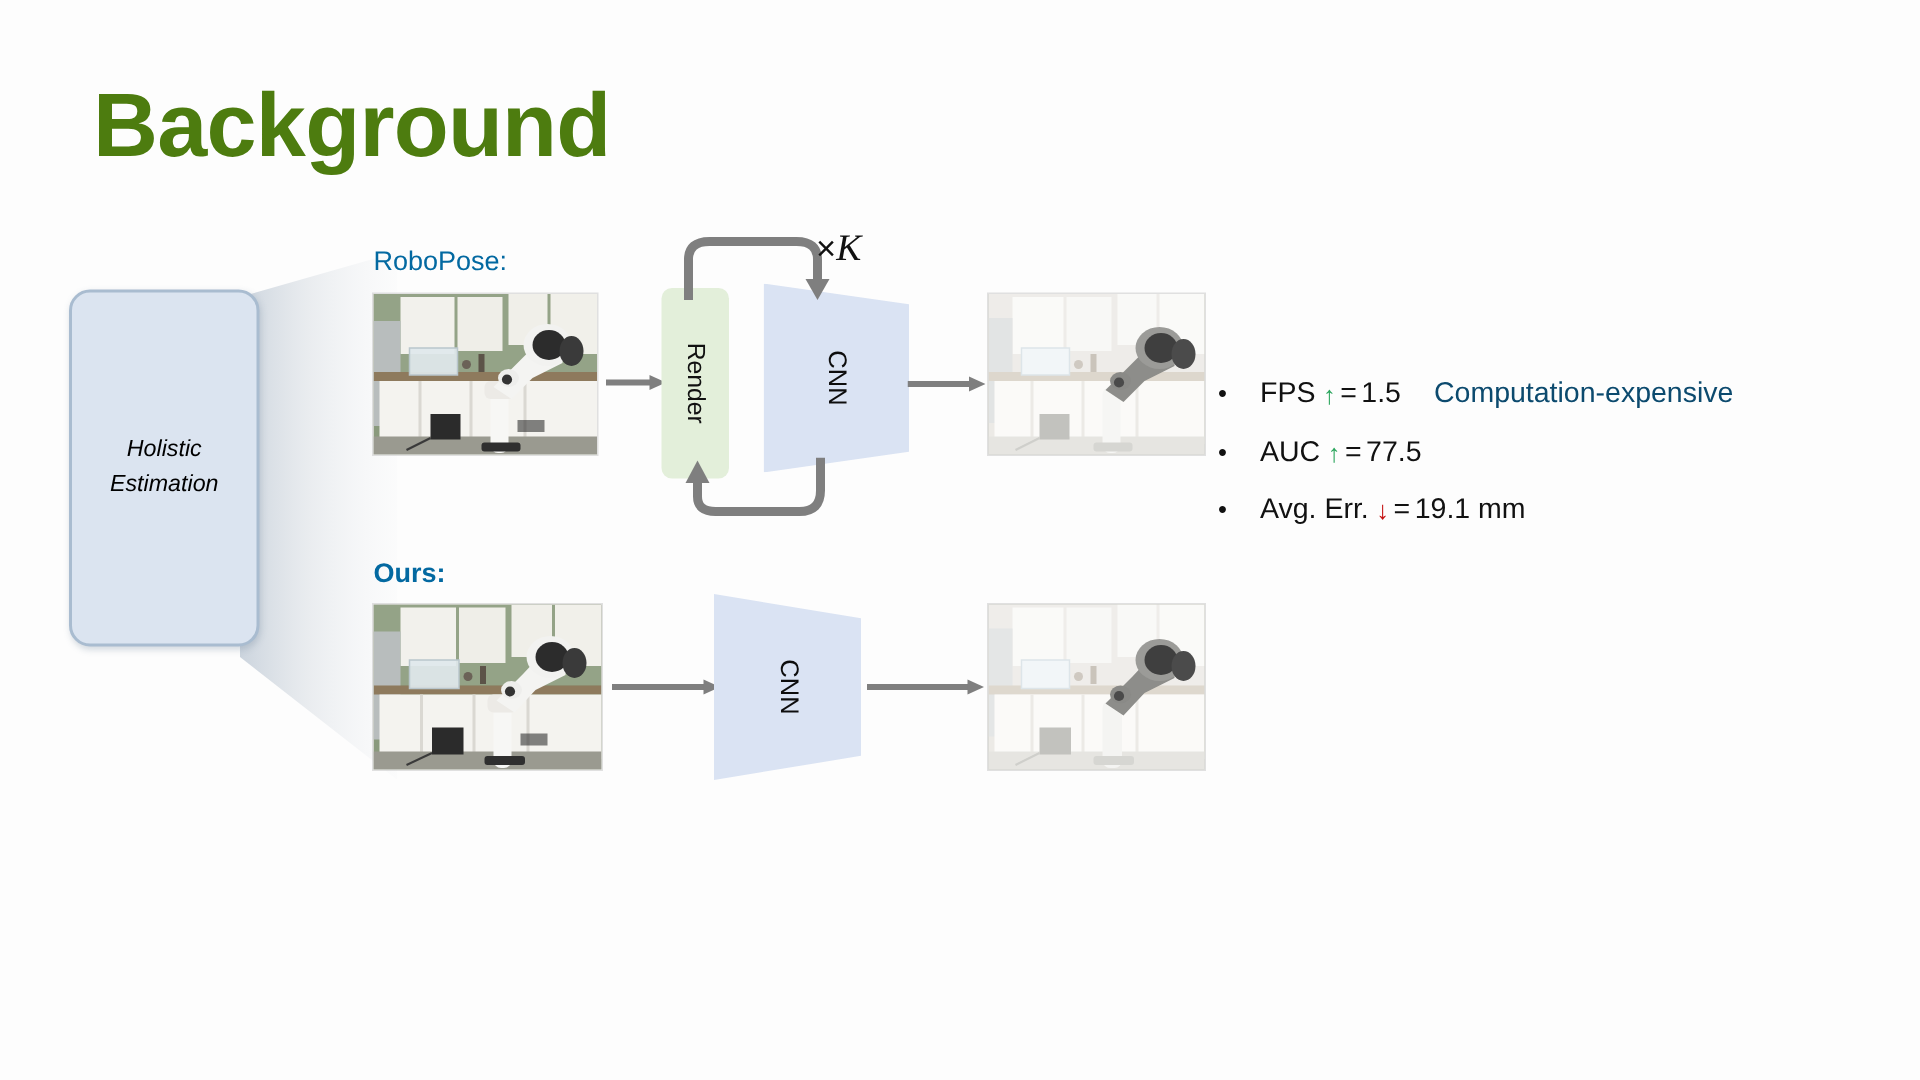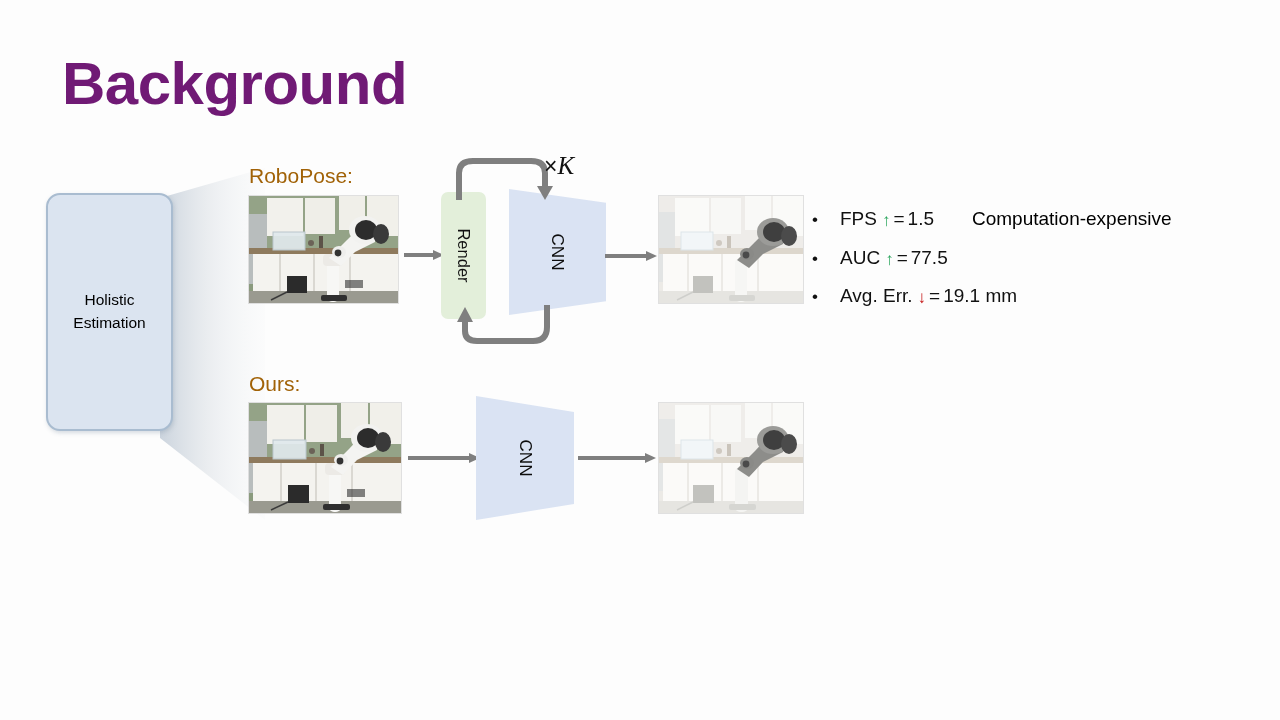--- a/index.html
+++ b/index.html
@@ -23,21 +23,21 @@
   }
 
   
   #slide-title {
     position: absolute;
     left: 62px;
     top: 52px;
     font-size: 60px;
     font-weight: bold;
     letter-spacing: -0.5px;
-    color: #701a75;
+    color: #4d7c0f;
     line-height: 1.05;
     white-space: nowrap;
   }
 
   
   #holistic-beam {
     position: absolute;
     left: 160px;
     top: 168px;
     width: 105px;
@@ -52,37 +52,38 @@
     width: 127px;
     height: 238px;
     border-radius: 14px;
     background: #dbe4f0;
     border: 2px solid #a9bcd0;
     box-shadow: 1px 2px 4px rgba(120,140,160,0.30);
     display: flex;
     align-items: center;
     justify-content: center;
     box-sizing: border-box;
+    font-style: italic;
   }
   #holistic-box .holistic-label {
     font-size: 15.5px;
     color: #000000;
     text-align: center;
     line-height: 1.48;
   }
 
   
   .row-label {
     position: absolute;
-    font-size: 21px;
-    color: #a16207;
+    font-size: 18px;
+    color: #0369a1;
     white-space: nowrap;
   }
   #label-robopose { left: 249px; top: 164px; }
-  #label-ours     { left: 249px; top: 372px; }
+  #label-ours     { left: 249px; top: 372px; font-weight: bold; }
 
   
   .photo {
     position: absolute;
     overflow: hidden;
     background: #cfcfc8;
     box-shadow: 0 0 0 1px rgba(200,200,200,0.55);
   }
   #photo-in-top   { left: 249px; top: 196px; width: 149px; height: 107px; }
   #photo-out-top  { left: 659px; top: 196px; width: 144px; height: 107px; }
@@ -190,34 +191,34 @@
     color: #111111;
     white-space: nowrap;
   }
   .metric-bullet {
     width: 28px;
     flex: none;
     font-size: 17px;
     line-height: 1;
     color: #111111;
   }
-  .metric-name { margin-right: 4px; }
+  .metric-name { margin-right: 4px; margin-top: 44px; }
   .metric-arrow {
     font-size: 17px;
     font-weight: bold;
     margin: 0 3px 0 1px;
     position: relative;
     top: 1px;
   }
   .metric-arrow.up   { color: #2aa55c; }
   .metric-arrow.down { color: #c41111; }
   .metric-value { margin-left: 3px; }
   .metric-note {
-    margin-left: 38px;
-    color: #000000;
+    margin-left: 22px;
+    color: #0c4a6e;
   }
 </style>
 </head>
 <body>
 
 <div class="slide">
 
   <div id="slide-title">Background</div>
 
   <svg id="holistic-beam" viewBox="0 0 105 352" preserveAspectRatio="none">

